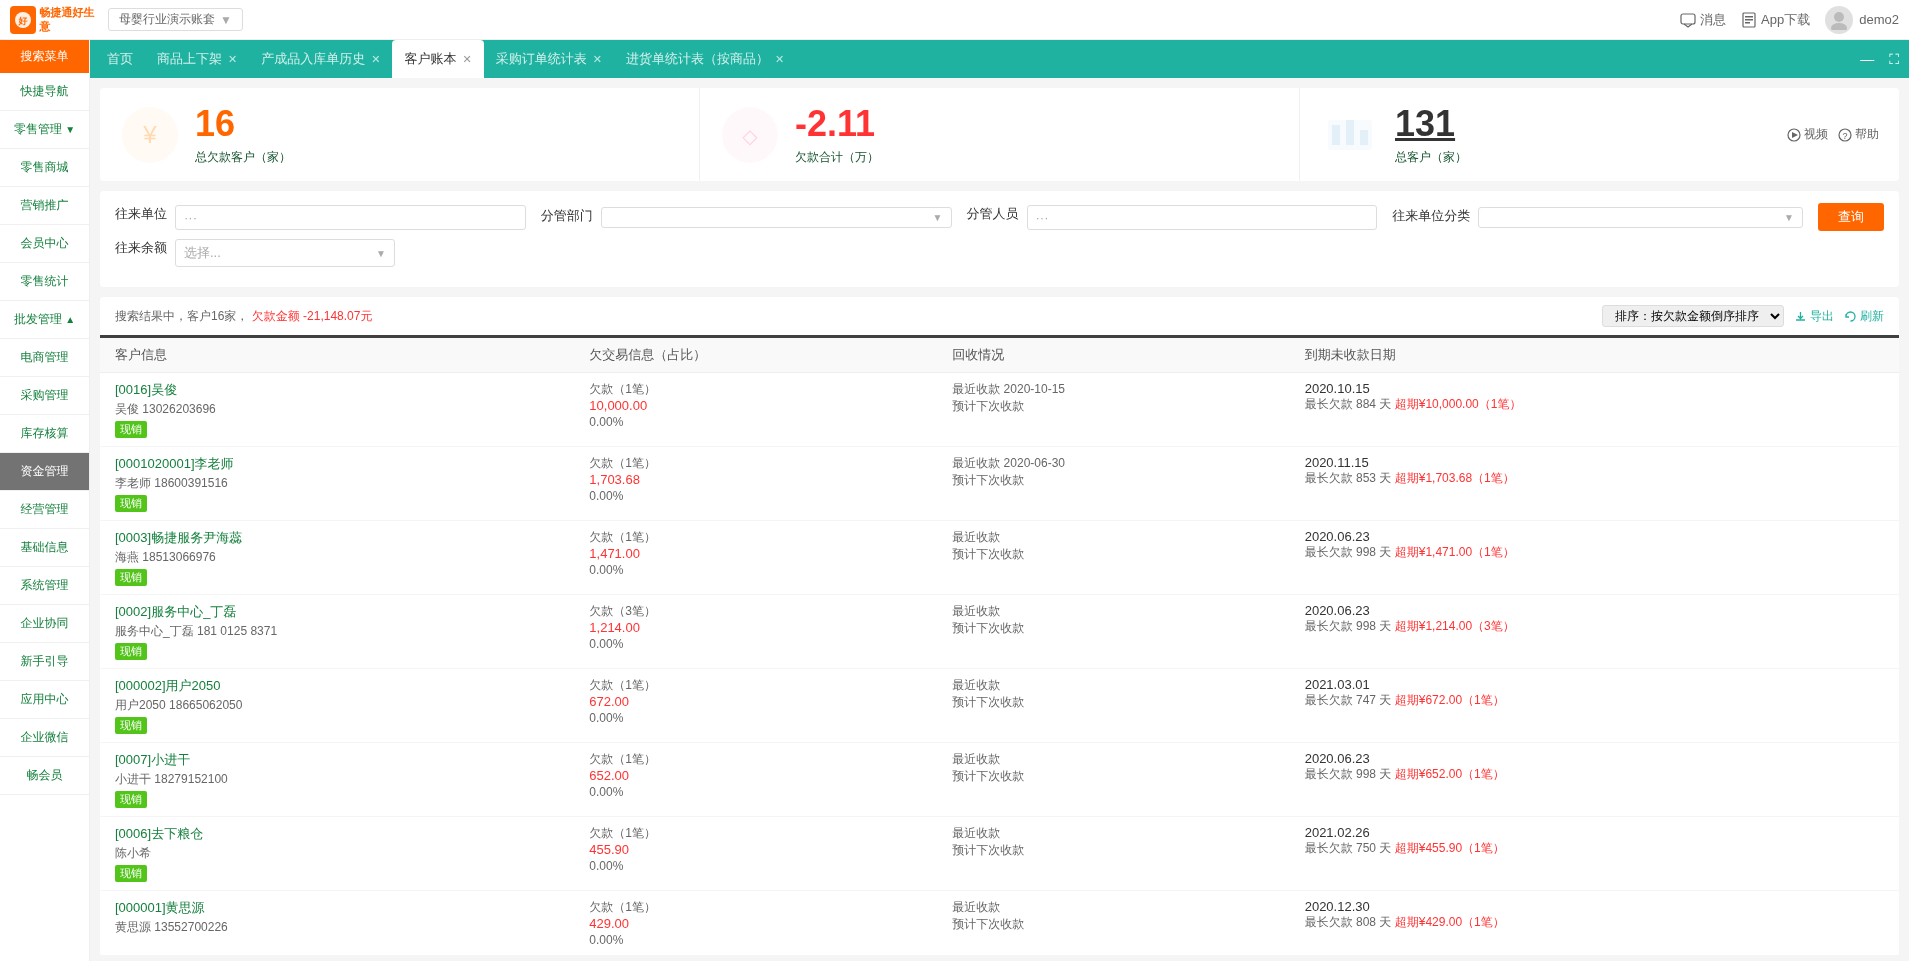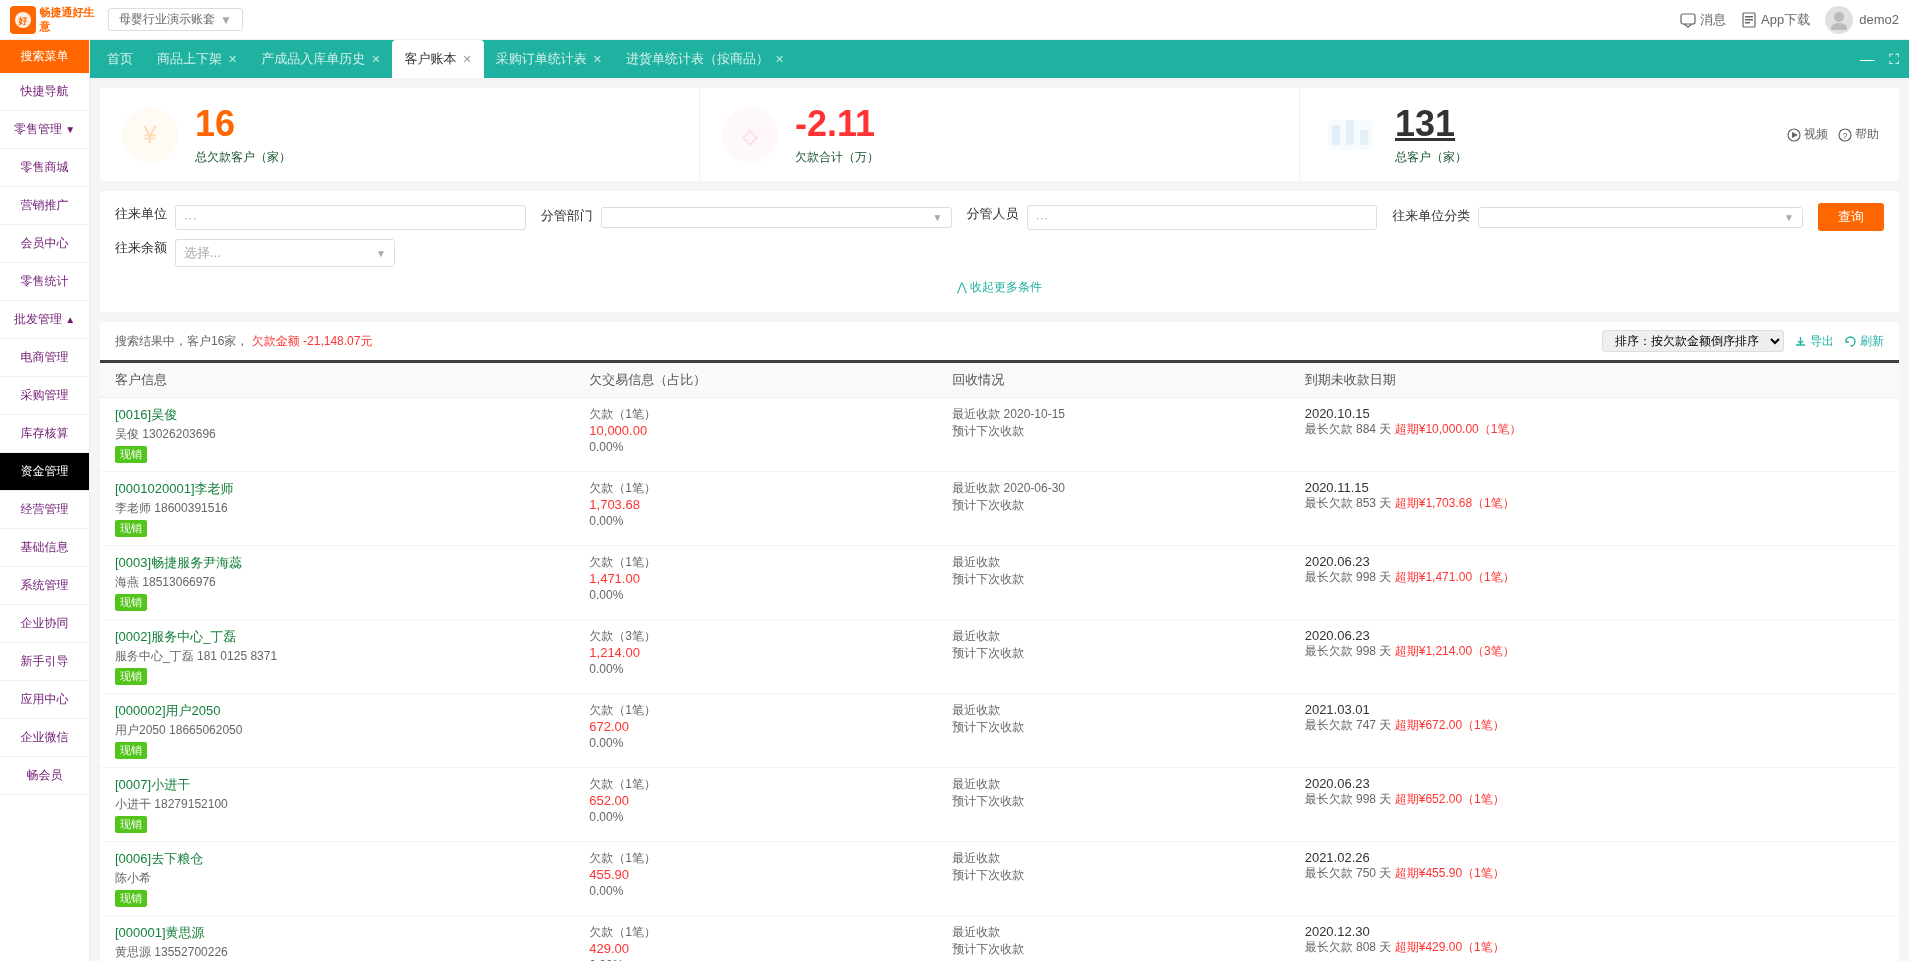--- a/index.html
+++ b/index.html
@@ -12,22 +12,22 @@
     .top-right { margin-left: auto; display: flex; align-items: center; gap: 15px; color: #666; font-size: 13px; }
     .top-right span { cursor: pointer; }
     .avatar { width: 28px; height: 28px; border-radius: 50%; background: #e0e0e0; display: inline-flex; align-items: center; justify-content: center; font-size: 11px; color: #666; }
 
     
     .main-layout { display: flex; flex: 1; overflow: hidden; }
 
     
     .sidebar { width: 90px; background: #fff; border-right: 1px solid #eee; display: flex; flex-direction: column; overflow-y: auto; }
     .sidebar-search { padding: 8px; background: #ff6600; color: #fff; text-align: center; font-size: 12px; cursor: pointer; }
-    .sidebar-nav-item { padding: 10px 5px; text-align: center; font-size: 12px; color: #701a75; cursor: pointer; border-bottom: 1px solid #f0f0f0; }
-    .sidebar-nav-item.active { background: #000000; color: #fff; }
+    .sidebar-nav-item { padding: 10px 5px; text-align: center; font-size: 12px; color: #15803d; cursor: pointer; border-bottom: 1px solid #f0f0f0; }
+    .sidebar-nav-item.active { background: #737373; color: #fff; }
     .sidebar-nav-item.has-arrow::after { content: ' ▲'; font-size: 10px; }
     .sidebar-nav-item.has-arrow-down::after { content: ' ▼'; font-size: 10px; }
 
     
     .content-area { flex: 1; display: flex; flex-direction: column; overflow: hidden; }
 
     
     .tabs-bar { display: flex; align-items: center; background: #20b2a0; height: 38px; padding: 0 5px; }
     .tab-item { display: flex; align-items: center; padding: 0 12px; height: 38px; font-size: 13px; color: rgba(255,255,255,0.8); cursor: pointer; white-space: nowrap; }
     .tab-item.active { background: #fff; color: #333; border-radius: 4px 4px 0 0; }
@@ -326,24 +326,20 @@
           </div>
           <div class="filter-row">
             <div class="filter-item" style="max-width:280px;">
               <span class="filter-label">往来余额</span>
               <div class="filter-input">
                 <span style="color:#aaa;">选择...</span>
                 <span class="arrow">▼</span>
               </div>
             </div>
           </div>
-          <div class="collapse-row">
-            <span>⋀ </span>
-            <span>收起更多条件</span>
-          </div>
         </div>
 
         <div class="table-area">
           <div class="table-header-bar">
             <span class="result-info">
               <span>搜索结果中，客户16家</span>，
               <span class="red">欠款金额 -21,148.07元</span>
             </span>
             <div class="table-actions">
               <select class="sort-select">

